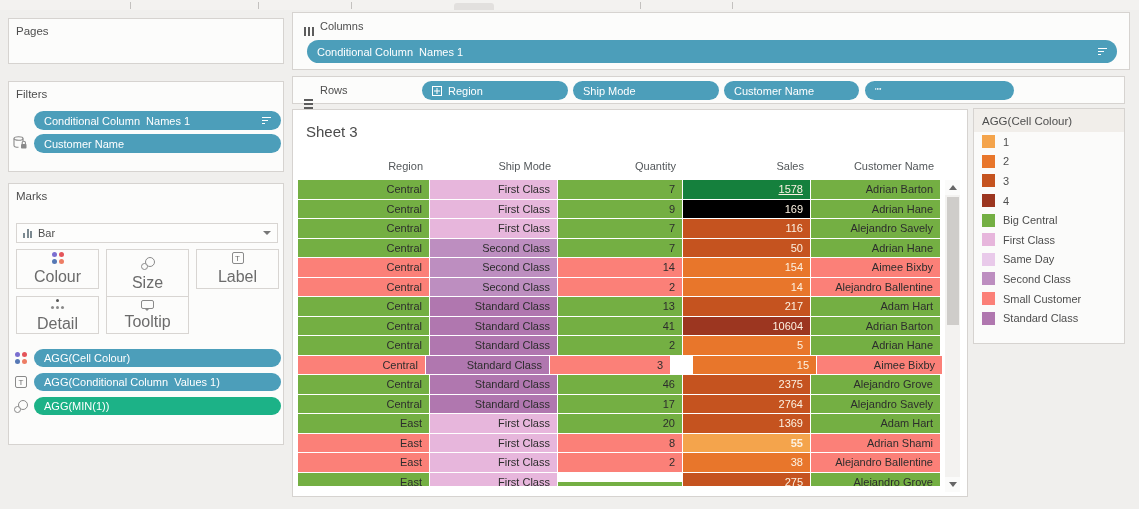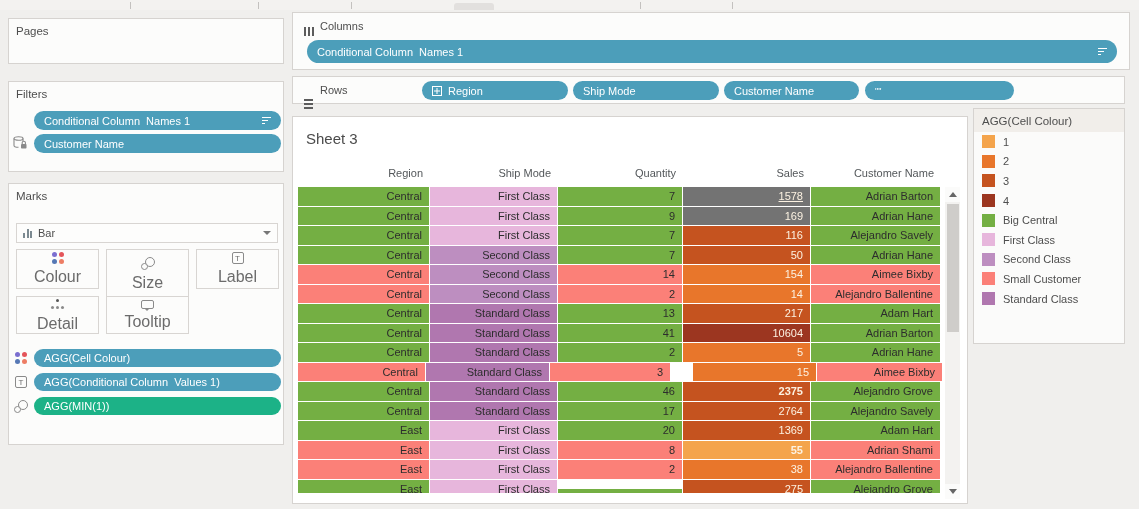--- a/index.html
+++ b/index.html
@@ -85,21 +85,21 @@
 
   .dropdown{position:absolute;left:7px;top:39px;width:262px;height:20px;border:1px solid #D8D5D2;background:#FDFDFC;
     box-sizing:border-box;display:flex;align-items:center;padding:0 6px;cursor:pointer}
   .dropdown .dlabel{font-size:11px;color:#4e4e4e;flex:1}
   .caret{width:0;height:0;border:4px solid transparent;border-top-color:#777;margin-top:4px}
 
   
   .mpill-icon{position:absolute;left:4px;width:16px;height:16px;display:flex;align-items:center;justify-content:center}
 
   
-  .sheet{position:absolute;left:292px;top:116px;width:676px;height:388px;background:#fff;border:1px solid #D6D3D0;box-sizing:border-box}
+  .sheet{position:absolute;left:292px;top:109px;width:676px;height:388px;background:#fff;border:1px solid #D6D3D0;box-sizing:border-box}
   .sheet-title{position:absolute;left:13px;top:13px;font-size:15px;color:#4b4b4b}
   .theader{position:absolute;left:5px;top:50px;display:flex}
   .thcell{font-size:11px;color:#53575a;text-align:right;padding-right:7px;box-sizing:border-box;cursor:pointer}
   .c0{width:132px}.c1{width:128px}.c2{width:125px}.c3{width:128px}.c4{width:130px}
   .tbody{position:absolute;left:5px;top:70px;width:645px;height:306px;overflow:hidden}
   .trow{display:flex;height:18.5px;margin-bottom:1px}
   .tcell{box-sizing:border-box;font-size:11px;color:#2d2d2d;text-align:right;padding-right:7px;line-height:18.5px;
     border-right:1px solid #fff;overflow:hidden;white-space:nowrap;cursor:pointer}
   .tcell.light{color:var(--sales-text,#FCF2E2)}
 
@@ -273,28 +273,28 @@
     <div class="thcell c2">Quantity</div>
     <div class="thcell c3">Sales</div>
     <div class="thcell c4">Customer Name</div>
   </div>
 
   <div class="tbody">
       <div class="trow">
         <div class="tcell c0" style="background: rgb(116, 175, 67);">Central</div>
         <div class="tcell c1" style="background: rgb(231, 182, 220);">First Class</div>
         <div class="tcell c2" style="background: rgb(116, 175, 67);">7</div>
-        <div class="tcell c3 light" style="background: #737373; text-decoration: underline;">1578</div>
+        <div class="tcell c3 light" style="background: #15803d; text-decoration: underline;">1578</div>
         <div class="tcell c4" style="background: rgb(116, 175, 67);">Adrian Barton</div>
       </div>
       <div class="trow">
         <div class="tcell c0" style="background: rgb(116, 175, 67);">Central</div>
         <div class="tcell c1" style="background: rgb(231, 182, 220);">First Class</div>
         <div class="tcell c2" style="background: rgb(116, 175, 67);">9</div>
-        <div class="tcell c3 light" style="background: #737373;">169</div>
+        <div class="tcell c3 light" style="background: #000000;">169</div>
         <div class="tcell c4" style="background: rgb(116, 175, 67);">Adrian Hane</div>
       </div>
       <div class="trow">
         <div class="tcell c0" style="background: rgb(116, 175, 67);">Central</div>
         <div class="tcell c1" style="background: rgb(231, 182, 220);">First Class</div>
         <div class="tcell c2" style="background: rgb(116, 175, 67);">7</div>
         <div class="tcell c3 light" style="background: rgb(197, 83, 31);">116</div>
         <div class="tcell c4" style="background: rgb(116, 175, 67);">Alejandro Savely</div>
       </div>
       <div class="trow">
@@ -343,21 +343,21 @@
         <div class="tcell c0" style="background: rgb(251, 128, 120);">Central</div>
         <div class="tcell c1" style="background: rgb(176, 119, 175);">Standard Class</div>
         <div class="tcell c2" style="background: rgb(251, 128, 120);">3</div>
         <div class="tcell c3 light" style="background: rgb(232, 118, 43); margin-left: 22px;">15</div>
         <div class="tcell c4" style="background: rgb(251, 128, 120);">Aimee Bixby</div>
       </div>
       <div class="trow">
         <div class="tcell c0" style="background: rgb(116, 175, 67);">Central</div>
         <div class="tcell c1" style="background: rgb(176, 119, 175);">Standard Class</div>
         <div class="tcell c2" style="background: rgb(116, 175, 67);">46</div>
-        <div class="tcell c3 light" style="background: rgb(197, 83, 31); font-weight: bold;">2375</div>
+        <div class="tcell c3 light" style="background: rgb(197, 83, 31);">2375</div>
         <div class="tcell c4" style="background: rgb(116, 175, 67);">Alejandro Grove</div>
       </div>
       <div class="trow">
         <div class="tcell c0" style="background: rgb(116, 175, 67);">Central</div>
         <div class="tcell c1" style="background: rgb(176, 119, 175);">Standard Class</div>
         <div class="tcell c2" style="background: rgb(116, 175, 67);">17</div>
         <div class="tcell c3 light" style="background: rgb(197, 83, 31);">2764</div>
         <div class="tcell c4" style="background: rgb(116, 175, 67);">Alejandro Savely</div>
       </div>
       <div class="trow">
@@ -422,20 +422,24 @@
       </div>
       <div class="legend-item">
         <span class="legend-swatch" style="background: rgb(116, 175, 67);"></span>
         <span class="legend-label">Big Central</span>
       </div>
       <div class="legend-item">
         <span class="legend-swatch" style="background: rgb(231, 182, 220);"></span>
         <span class="legend-label">First Class</span>
       </div>
       <div class="legend-item">
+        <span class="legend-swatch" style="background: rgb(233, 202, 234);"></span>
+        <span class="legend-label">Same Day</span>
+      </div>
+      <div class="legend-item">
         <span class="legend-swatch" style="background: rgb(189, 142, 192);"></span>
         <span class="legend-label">Second Class</span>
       </div>
       <div class="legend-item">
         <span class="legend-swatch" style="background: rgb(251, 128, 120);"></span>
         <span class="legend-label">Small Customer</span>
       </div>
       <div class="legend-item">
         <span class="legend-swatch" style="background: rgb(176, 119, 175);"></span>
         <span class="legend-label">Standard Class</span>

